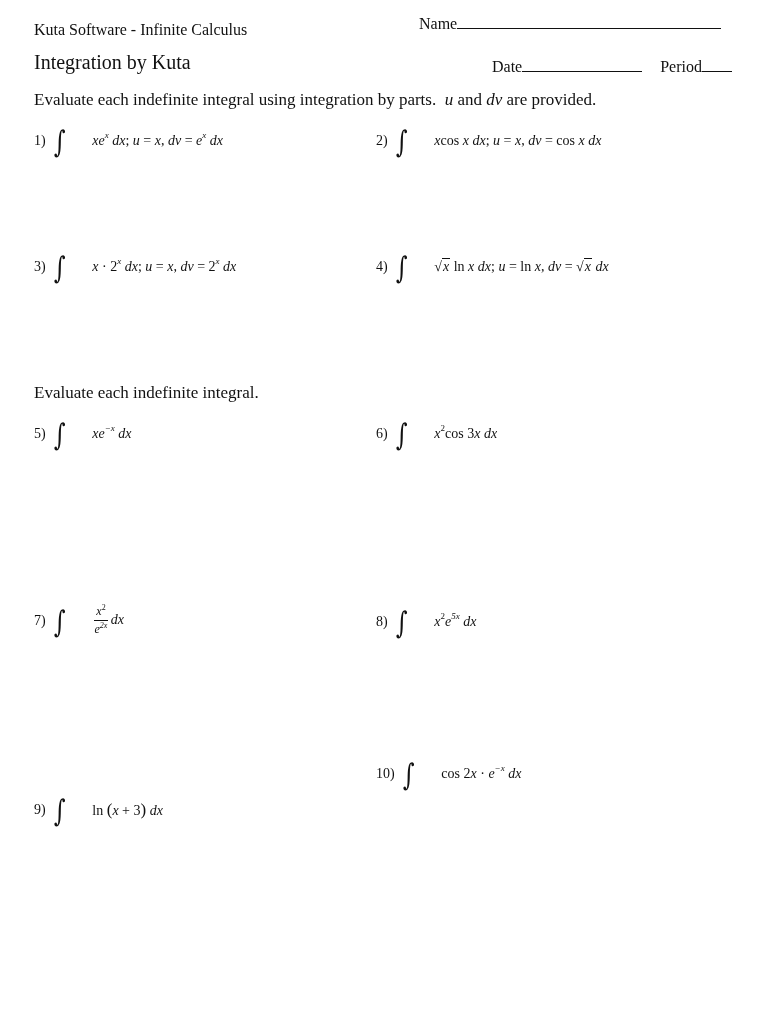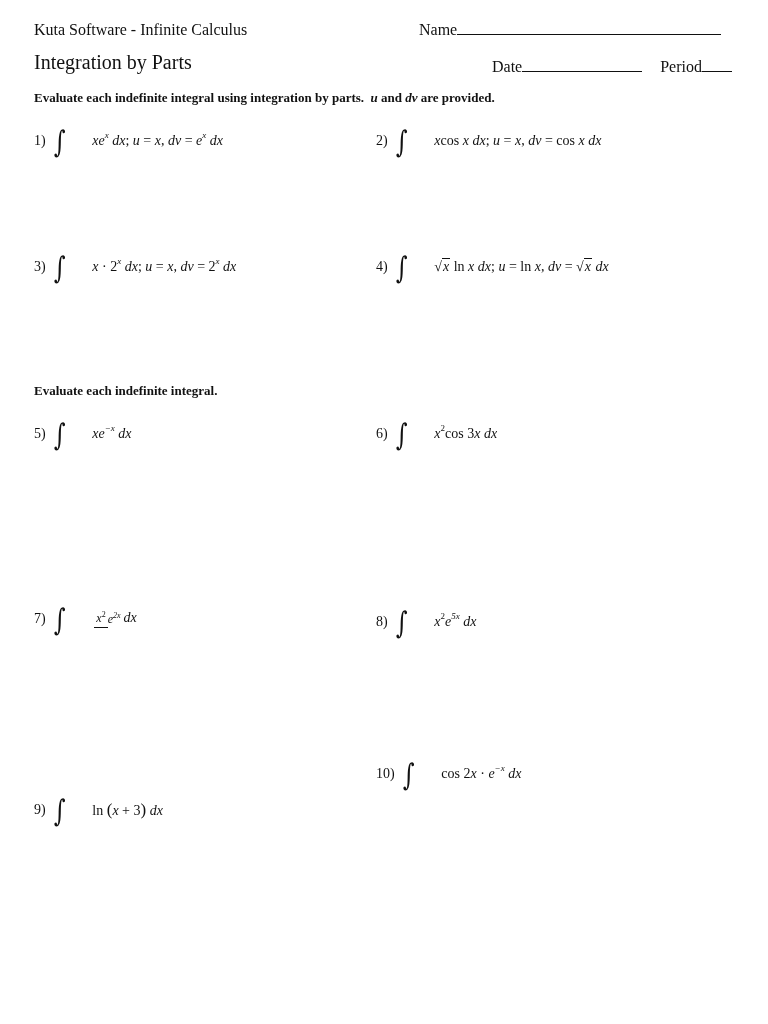--- a/index.html
+++ b/index.html
@@ -1,46 +1,46 @@
 <!DOCTYPE html>
 <html><head>
 <meta charset="utf-8">
 <style>
   html, body { margin: 0; padding: 0; background: #ffffff; }
   body { width: 768px; height: 1024px; position: relative; overflow: hidden;
          font-family: "Liberation Serif", "DejaVu Serif", serif; color: #111; }
   .abs { position: absolute; white-space: nowrap; }
   .hdr-small { font-size: 16px; }
   .title { font-size: 20px; }
-  .instr { font-size: 13px; font-weight: bold; }
+  .instr { font-size: 17px; font-weight: normal; }
   .instr i { font-style: italic; }
   .blank { display: inline-block; border-bottom: 1px solid #111; height: 12px; vertical-align: baseline; }
   .prob { font-size: 14px; display: flex; align-items: center; }
   .num { display: inline-block; margin-right: 6px; }
   .integral { display: inline-block; font-size: 30px; line-height: 1; transform: scaleX(0.75);
               margin-right: 1px; position: relative; top: 1px; font-family: "DejaVu Serif", serif; }
   .expr { font-style: normal; margin-left: 24px; }
   .expr i { font-style: italic; }
   .expr sup { font-size: 9px; vertical-align: 7px; line-height: 0; }
   .sqrt { display: inline-block; }
   .sqrt .rad { border-top: 1px solid #111; padding: 0 1px; }
-  .frac { display: inline-flex; align-items: center; vertical-align: middle; margin: 0 3px 0 2px; font-size: 12px; }
+  .frac { display: inline-flex; flex-direction: column; align-items: center; vertical-align: middle; margin: 0 3px 0 2px; font-size: 12px; }
   .frac .top { border-bottom: 1px solid #111; padding: 0 2px 1px; }
   .frac .bot { padding-top: 1px; }
   .frac sup { font-size: 8px; vertical-align: 5px; }
   .paren { font-size: 17px; }
 </style>
 </head>
 <body>
 
 <div class="abs hdr-small" style="left:34px; top:21px;">Kuta Software - Infinite Calculus</div>
-<div class="abs hdr-small" style="left:419px; top:21px;">
+<div class="abs hdr-small" style="left:419px; top:15px;">
   <span>Name</span><span class="blank" style="width:264px;"></span>
 </div>
-<div class="abs title" style="left:34px; top:51px;">Integration by Parts</div>
+<div class="abs title" style="left:34px; top:51px;">Integration by Kuta</div>
 <div class="abs hdr-small" style="left:492px; top:58px;">
   <span>Date</span><span class="blank" style="width:120px;"></span>
   <span style="margin-left:14px;">Period</span><span class="blank" style="width:30px;"></span>
 </div>
 
 <div class="abs instr" style="left:34px; top:90px;">
   <span>Evaluate each indefinite integral using integration by parts.</span>&nbsp;
   <i>u</i>
   <span>and</span>
   <i>dv</i>

